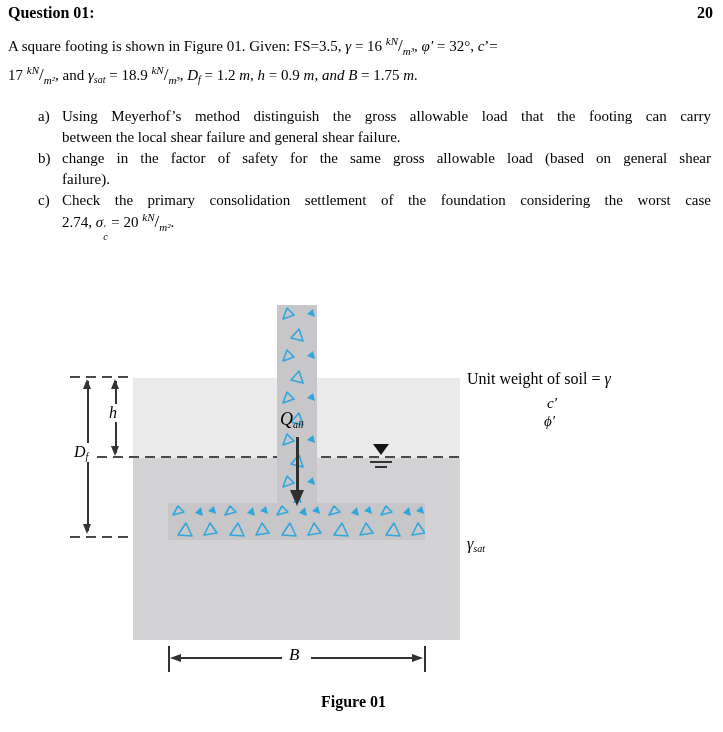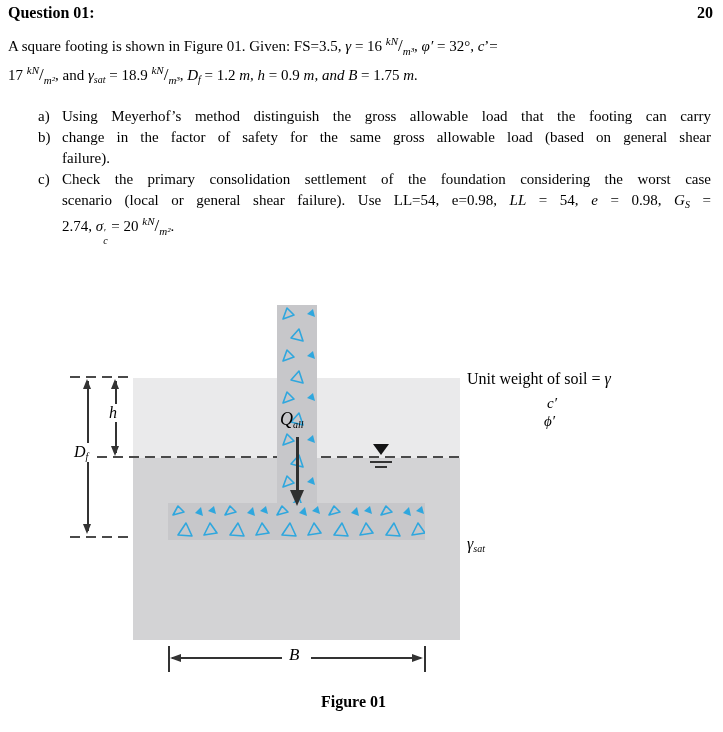--- a/index.html
+++ b/index.html
@@ -76,34 +76,34 @@
   <div class="intro">
     <div class="iline"><span>A square footing is shown in Figure 01. Given: FS=3.5, </span><span class="it">γ</span><span> = 16 </span><span class="frac"><span class="fn">kN</span><span class="fsl">/</span><span class="fd">m³</span></span><span>, </span><span class="it">φ′</span><span> = 32°, </span><span class="it">c</span><span>’=</span></div>
     <div class="iline"><span>17 </span><span class="frac"><span class="fn">kN</span><span class="fsl">/</span><span class="fd">m²</span></span><span>, and </span><span class="it">γ</span><span class="subsc">sat</span><span> = 18.9 </span><span class="frac"><span class="fn">kN</span><span class="fsl">/</span><span class="fd">m³</span></span><span>, </span><span class="it">D</span><span class="subsc">f</span><span> = 1.2 </span><span class="it">m, h</span><span> = 0.9 </span><span class="it">m, and B</span><span> = 1.75 </span><span class="it">m.</span></div>
   </div>
 
   <div class="parts" id="parts">
       <div class="part">
         <span class="marker">a)</span>
         <div class="plines">
           <div class="pline jline"><span>Using Meyerhof’s method distinguish the gross allowable load that the footing can carry</span></div>
+          <div class="pline"><span>between the local shear failure and general shear failure.</span></div>
         </div>
       </div>
       <div class="part">
         <span class="marker">b)</span>
         <div class="plines">
           <div class="pline jline"><span>change in the factor of safety for the same gross allowable load (based on general shear</span></div>
           <div class="pline"><span>failure).</span></div>
         </div>
       </div>
       <div class="part">
         <span class="marker">c)</span>
         <div class="plines">
           <div class="pline jline"><span>Check the primary consolidation settlement of the foundation considering the worst case</span></div>
-          <div class="pline jline"><span>scenario (local or general shear failure). Use LL=54, e=0.98, </span><span class="it">LL</span><span> = 54, </span><span class="it">e</span><span> = 0.98, </span><span class="it">G</span><span class="subsc">S</span><span> =</span></div>
           <div class="pline"><span>2.74, </span><span class="ssb">σ</span><span class="sscol">
               <span>′</span>
               <span>c</span>
             </span><span> = 20 </span><span class="frac"><span class="fn">kN</span><span class="fsl">/</span><span class="fd">m²</span></span><span>.</span></div>
         </div>
       </div>
     </div>
 
   <div class="fig">
 

